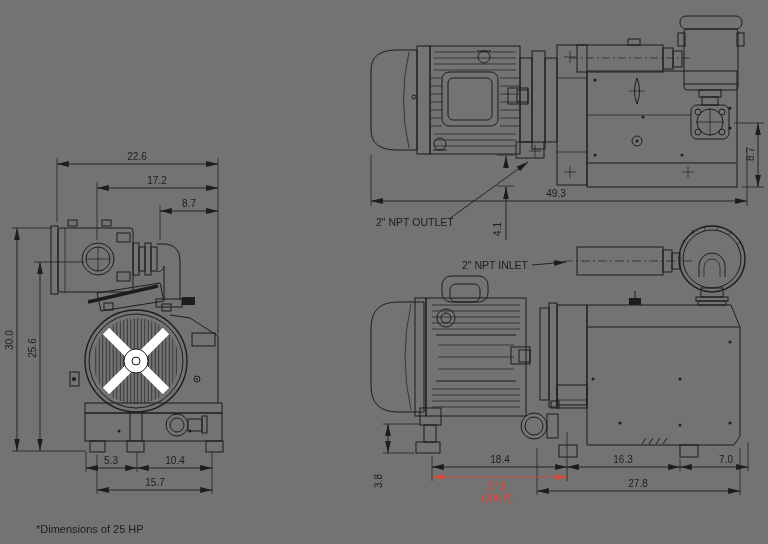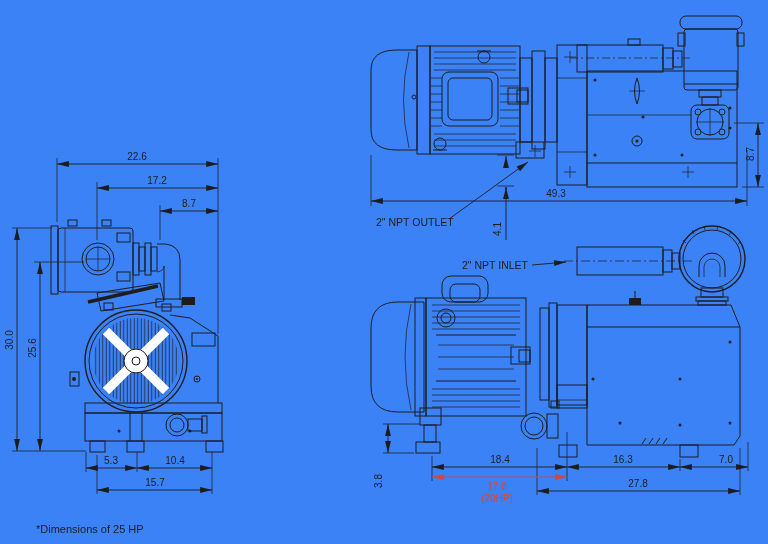--- a/index.html
+++ b/index.html
@@ -1,16 +1,16 @@
 <!DOCTYPE html>
 <html><head>
 <meta charset="utf-8">
 <style>
   html,body{margin:0;padding:0;background:#ffffff;}
-  .stage{width:768px;height:544px;position:relative;background:#3b82f6;overflow:hidden;}
+  .stage{width:768px;height:544px;position:relative;background:#737373;overflow:hidden;}
   svg{display:block;}
   .s1{fill:none;stroke:#1d1d1f;stroke-width:1;}
   .s2{fill:none;stroke:#1d1d1f;stroke-width:1.4;}
   .sthin{fill:none;stroke:#1d1d1f;stroke-width:0.7;}
   .fillb{fill:#1d1d1f;stroke:none;}
   .ext{fill:none;stroke:#1d1d1f;stroke-width:0.75;}
   .dim{fill:none;stroke:#1d1d1f;stroke-width:0.9;}
   .dimr{fill:none;stroke:#d9453b;stroke-width:0.9;}
   .dimtxt{font:10px "Liberation Sans",sans-serif;fill:#1d1d1f;}
   .labtxt{font:10.5px "Liberation Sans",sans-serif;fill:#1d1d1f;}

